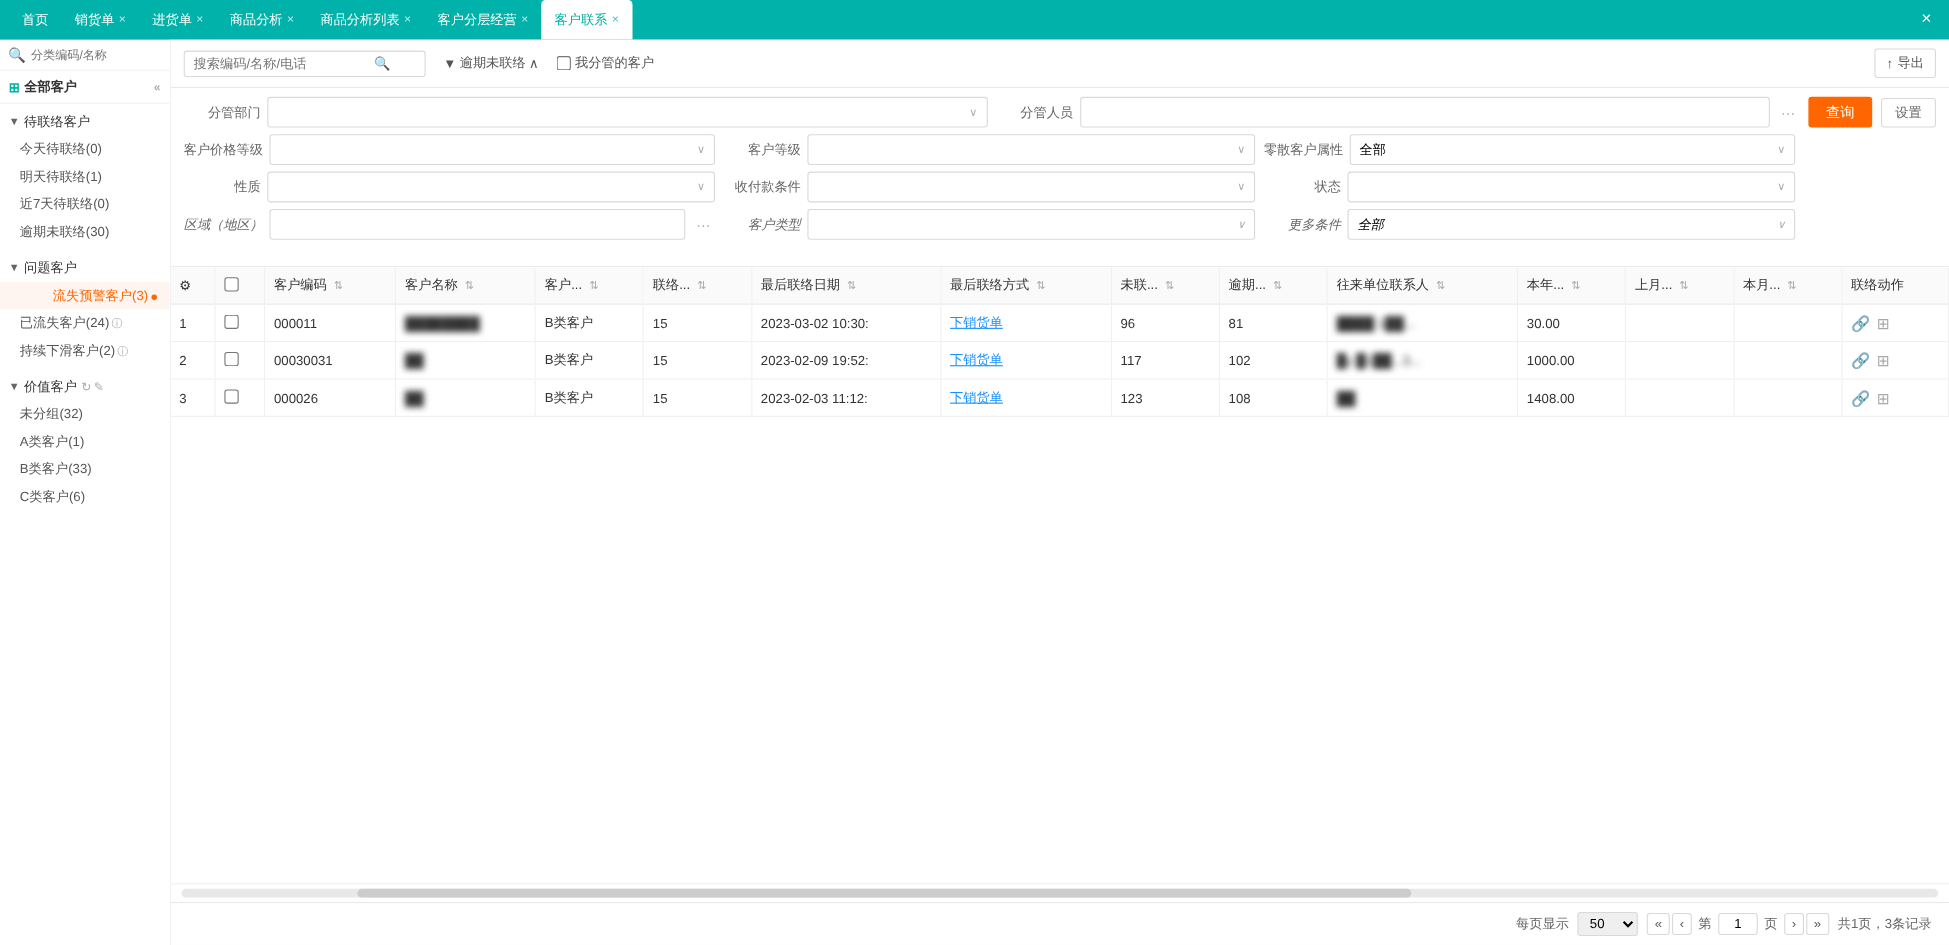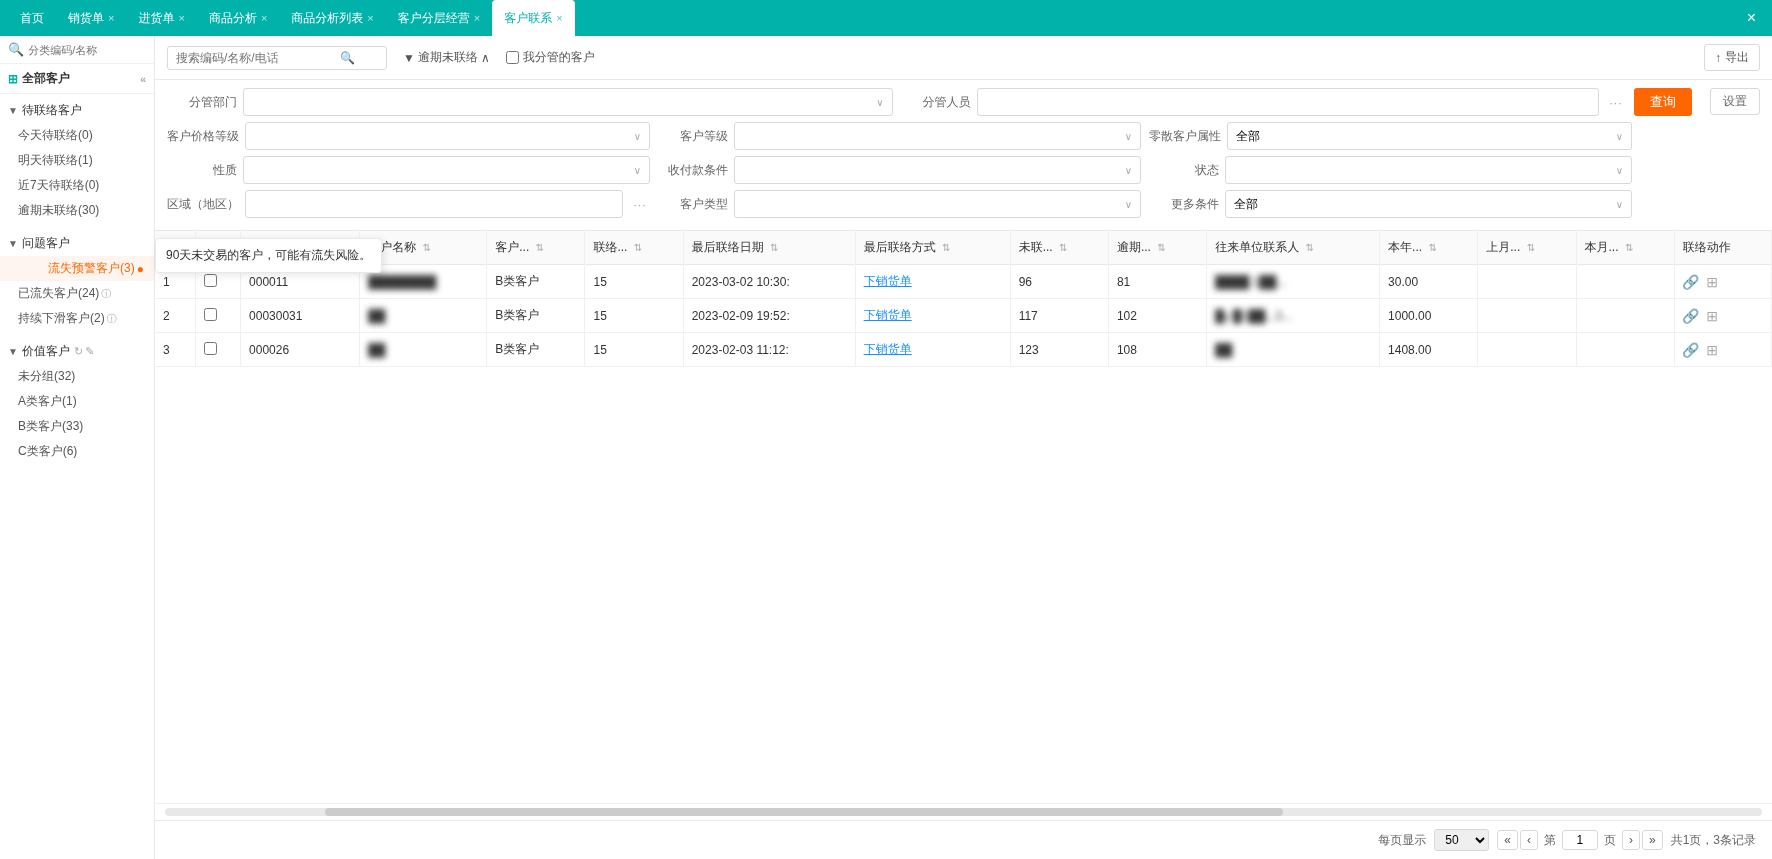--- a/index.html
+++ b/index.html
@@ -132,38 +132,38 @@
 
     
     .filter-panel {
       background: white; border-bottom: 1px solid #e8e8e8;
       padding: 8px 12px;
     }
     .filter-row {
       display: flex; align-items: center;
       margin-bottom: 6px; gap: 8px;
     }
-    .filter-row:last-child { margin-bottom: 4px; }
+    .filter-row:last-child { margin-bottom: 16px; font-style: italic; }
     .filter-field {
       display: flex; align-items: center;
       flex: 1; gap: 6px;
     }
     .filter-label { color: #666; font-size: 12px; white-space: nowrap; min-width: 70px; text-align: right; }
     .filter-input {
       flex: 1; border: 1px solid #d9d9d9; border-radius: 3px;
       padding: 4px 8px; font-size: 12px; outline: none; height: 28px;
     }
     .filter-select {
       flex: 1; border: 1px solid #d9d9d9; border-radius: 3px;
       padding: 4px 8px; font-size: 12px; outline: none; height: 28px;
       background: white; cursor: pointer;
       display: flex; align-items: center; justify-content: space-between;
     }
     .filter-select .arrow { color: #aaa; font-size: 10px; }
-    .filter-actions { display: flex; align-items: flex-start; gap: 18px; }
+    .filter-actions { display: flex; align-items: center; gap: 8px; }
     .btn-query {
       background: #ff6600; color: white; border: none; border-radius: 3px;
       padding: 5px 16px; cursor: pointer; font-size: 13px;
     }
     .btn-settings {
       background: white; color: #666; border: 1px solid #d9d9d9; border-radius: 3px;
       padding: 4px 12px; cursor: pointer; font-size: 12px;
     }
     .more-btn {
       color: #aaa; font-size: 13px; cursor: pointer;
@@ -346,21 +346,20 @@
       </div>
       <div class="sidebar-item">
         <span>B类客户(33)</span>
       </div>
       <div class="sidebar-item">
         <span>C类客户(6)</span>
       </div>
     </div>
   </div>
 
-  <div class="tooltip-box">90天未交易的客户，可能有流失风险。</div>
 
   <div class="content">
 
     <div class="toolbar">
       <div class="toolbar-search">
         <input type="text" placeholder="搜索编码/名称/电话" style="">
         <span style="color:#ff6600; cursor:pointer;">🔍</span>
       </div>
       <button class="toolbar-btn">
         <span>▼</span>

